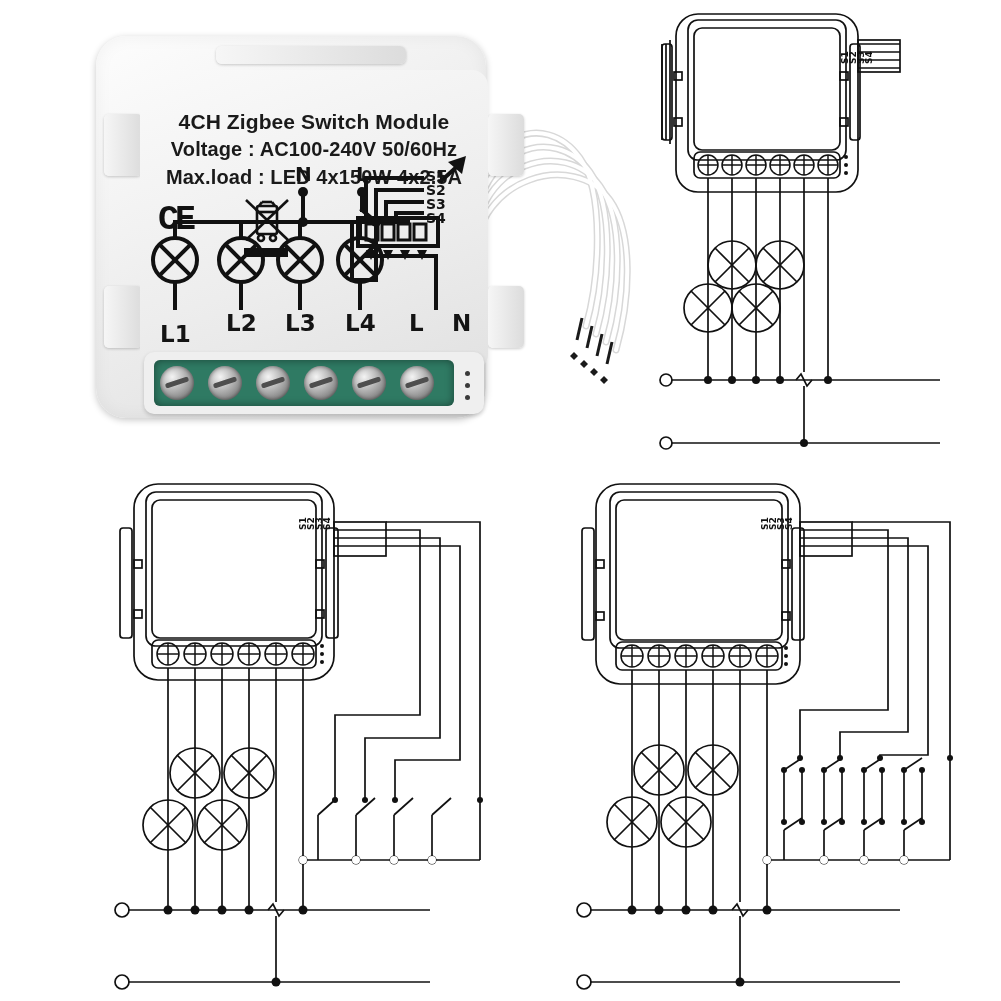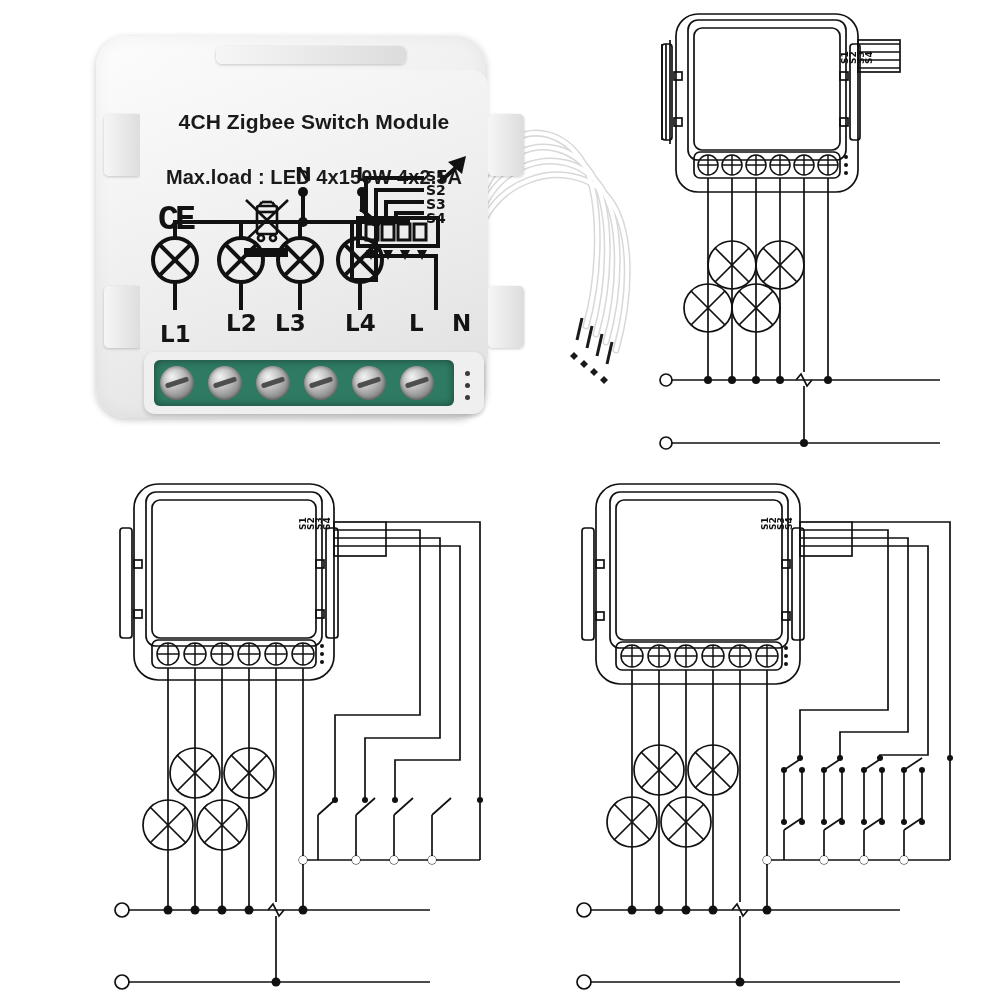--- a/index.html
+++ b/index.html
@@ -108,20 +108,21 @@
     <div class="case-outer">
       <div class="ear top"></div>
       <div class="ear l1"></div>
       <div class="ear l2"></div>
       <div class="ear r1"></div>
       <div class="ear r2"></div>
 
       <div class="case-face">
 
         <div class="label-text lt1">4CH Zigbee Switch Module</div>
+        <div class="label-text lt2">Voltage : AC100-240V 50/60Hz</div>
         <div class="label-text lt3">Max.load : LED 4x150W  4x2.5A</div>
 
         <div class="ce">CE</div>
 
         <svg class="weee" viewBox="0 0 46 52">
           <g stroke="#111" stroke-width="2.6" fill="none">
             <rect x="13" y="10" width="20" height="28" rx="2"></rect>
             <line x1="13" y1="16" x2="33" y2="16"></line>
             <line x1="18" y1="6" x2="28" y2="6"></line>
             <line x1="18" y1="6" x2="15" y2="10"></line>
@@ -218,21 +219,21 @@
         <div class="slabel" style="left:155px;top:92px;font-size:20px;">N</div>
         <div class="slabel" style="left:216px;top:92px;font-size:20px;">L</div>
 
         <div class="slabel" style="left:286px;top:98px;">S1</div>
         <div class="slabel" style="left:286px;top:112px;">S2</div>
         <div class="slabel" style="left:286px;top:126px;">S3</div>
         <div class="slabel" style="left:286px;top:140px;">S4</div>
 
         <div class="tlabel" style="left:20px;top:251px;">L1</div>
         <div class="tlabel" style="left:86px;top:240px;">L2</div>
-        <div class="tlabel" style="left:135px;top:240px;">L3</div>
+        <div class="tlabel" style="left:145px;top:240px;">L3</div>
         <div class="tlabel" style="left:205px;top:240px;">L4</div>
         <div class="tlabel" style="left:269px;top:240px;">L</div>
         <div class="tlabel" style="left:312px;top:240px;">N</div>
       </div>
 
       <div class="strip">
         <div class="strip-inner">
           <div class="screw" style="left:6px;"></div>
           <div class="screw" style="left=0;left:54px;"></div>
           <div class="screw" style="left:102px;"></div>

